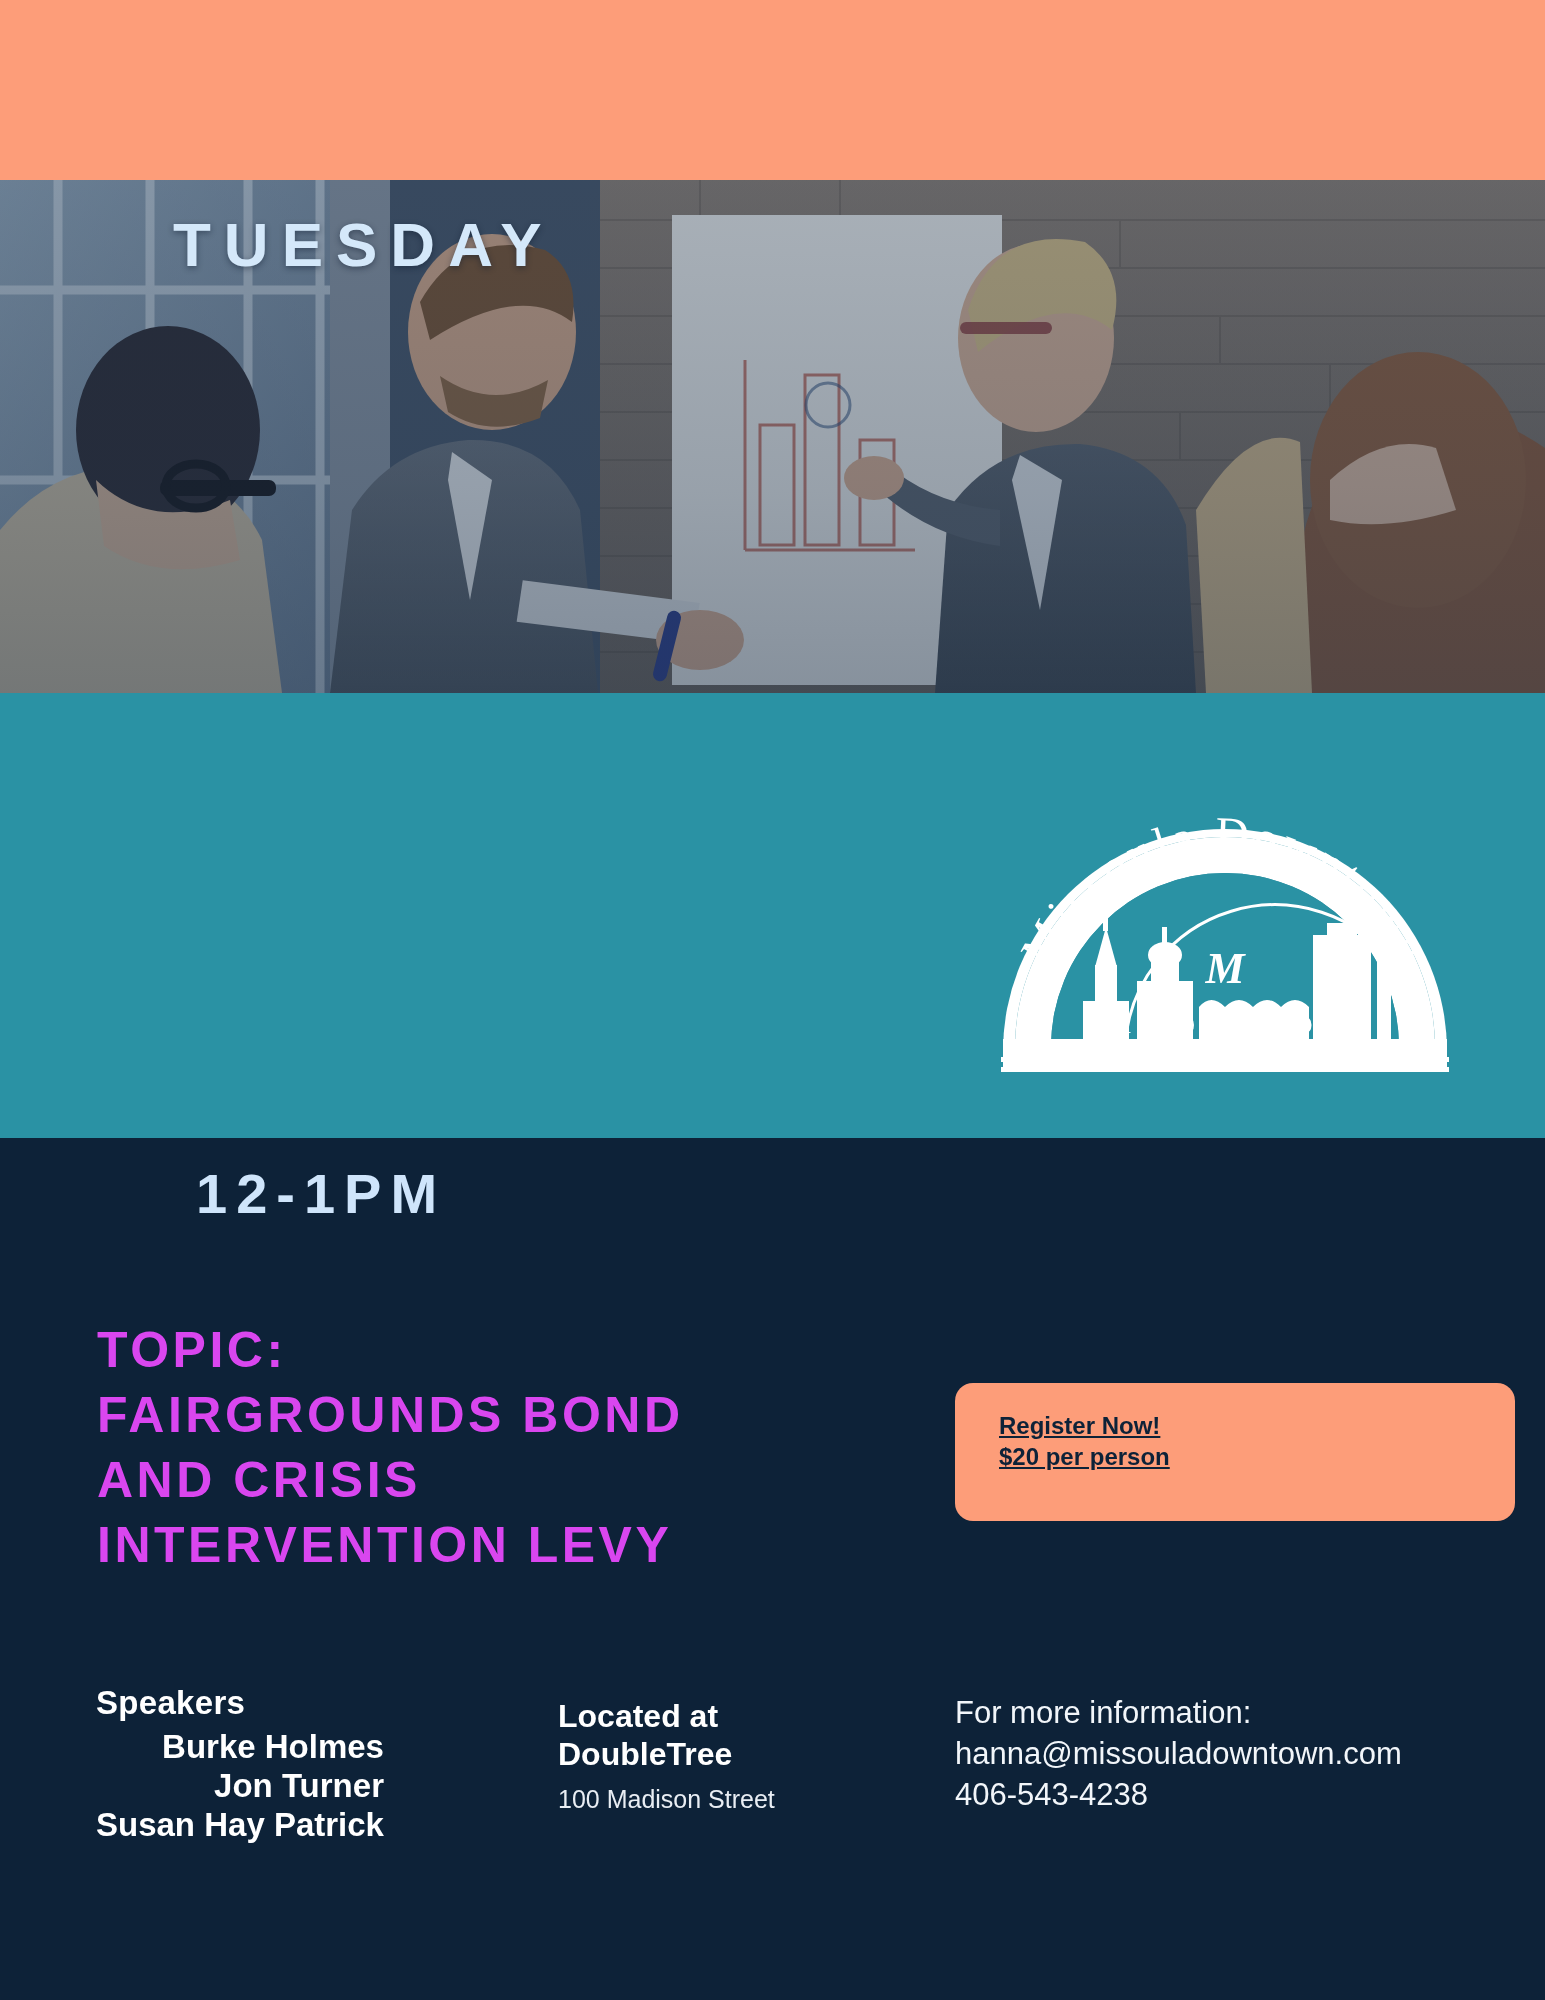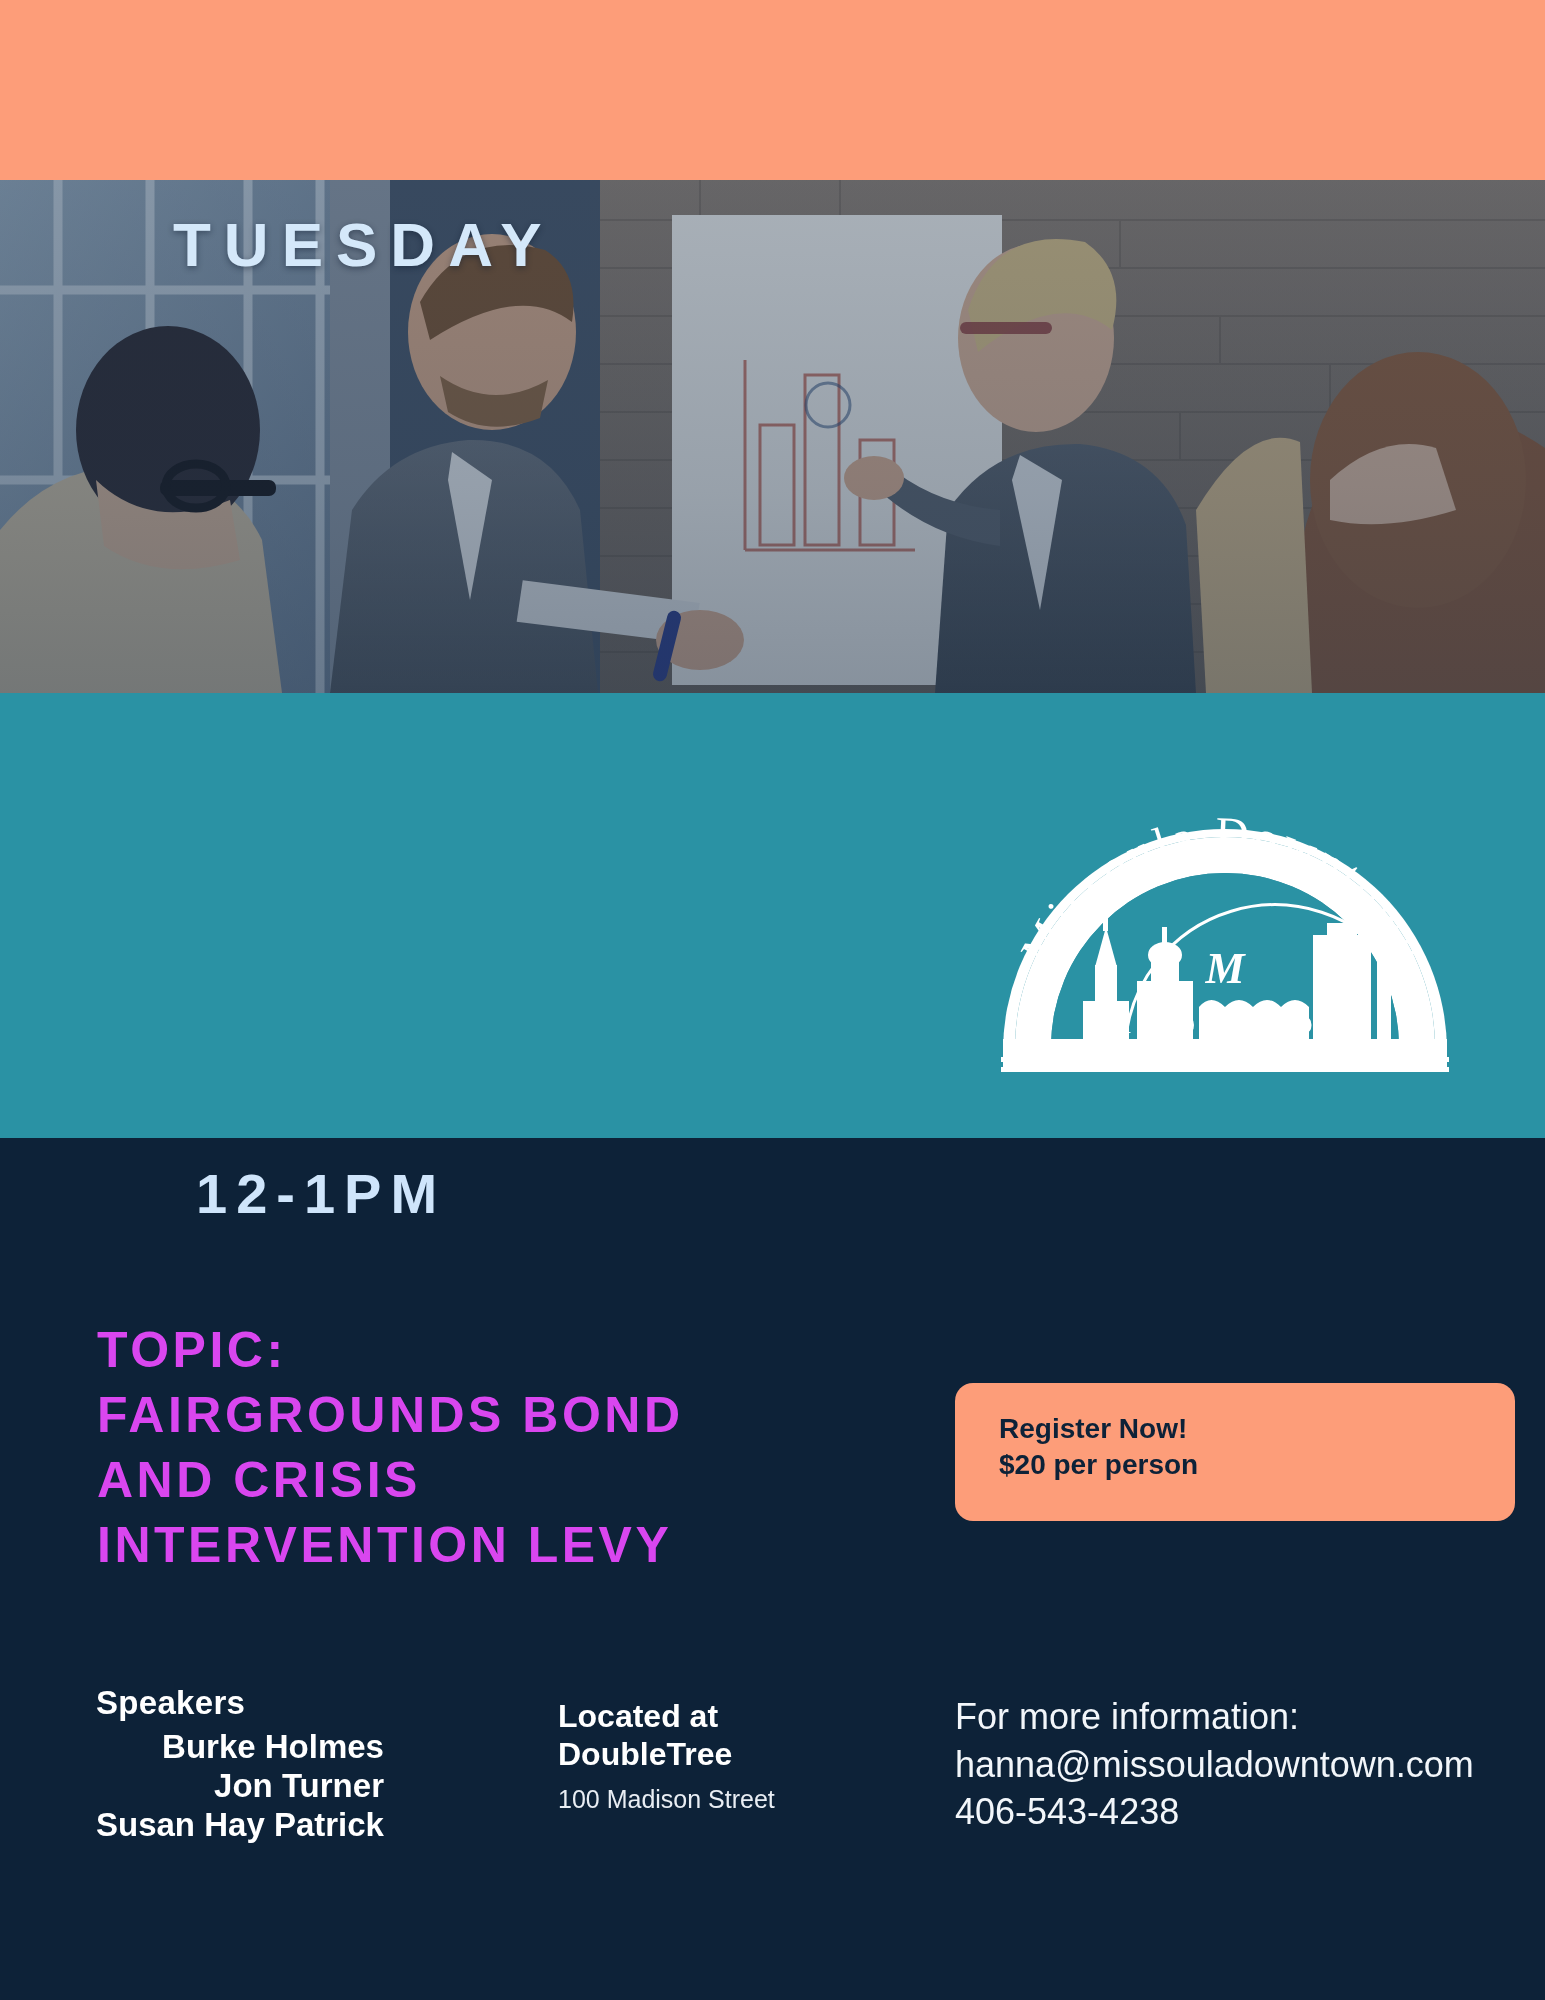--- a/index.html
+++ b/index.html
@@ -113,24 +113,25 @@
   
   .register-box{
     position:absolute; left:955px; top:1383px;
     width:560px; height:138px;
     background:#fd9d79;
     border-radius:18px;
     padding:28px 0 0 44px;
   }
   .reg-line{
     color:#0d2238;
-    font-size:28px;
+    font-size:24px;
     font-weight:700;
     line-height:1.28;
     white-space:nowrap;
+    text-decoration:underline;
   }
 
   
   .speakers{
     position:absolute; left:96px; top:1684px;
   }
   .speakers-head{
     color:#ffffff; font-size:33px; font-weight:700;
     letter-spacing:0.3px; margin-bottom:6px;
   }
@@ -148,21 +149,21 @@
   }
   .venue-addr{
     color:#e9eef4; font-size:25px; font-weight:400;
     margin-top:11px; white-space:nowrap;
   }
 
   .contact{
     position:absolute; left:955px; top:1693px;
   }
   .contact-line{
-    color:#f2f6fa; font-size:36px; font-weight:400;
+    color:#f2f6fa; font-size:31px; font-weight:400;
     line-height:1.32; white-space:nowrap;
   }
 </style>
 </head>
 <body>
 
 <div class="flyer">
 
   <div class="top-bar"></div>
 

